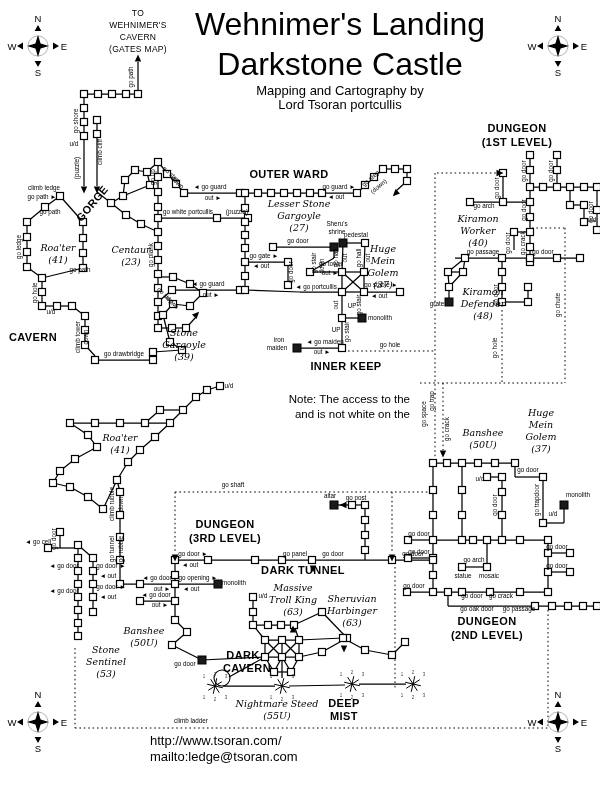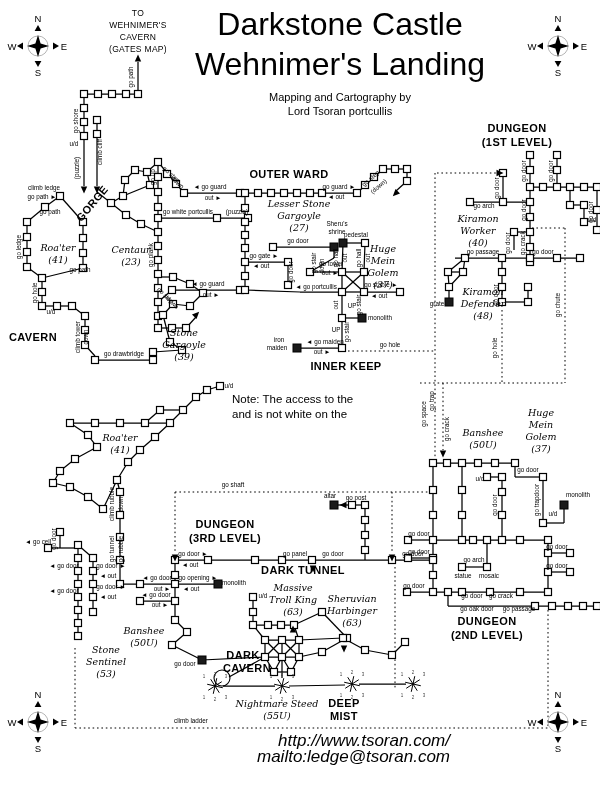--- a/index.html
+++ b/index.html
@@ -16,25 +16,25 @@
   .nav{font-size:6.3px;fill:#000;text-anchor:middle;}
   .creature{font-size:9.5px;text-anchor:middle;font-style:italic;font-family:"DejaVu Serif",serif;}
   .region{font-size:11px;font-weight:bold;text-anchor:middle;letter-spacing:.4px;}
   .arrow{fill:#000;}
   .comp-ring{fill:none;stroke:#b5b5b5;stroke-width:1;}
   .comp-star{fill:#000;}
   .comp-letter{font-size:9.5px;text-anchor:middle;}
   .overlay{position:absolute;}
   #title-block{left:150px;top:4px;width:380px;text-align:center;}
   .title-line{font-size:32px;line-height:40px;white-space:nowrap;}
-  .credits{margin-top:6px;font-size:11px;line-height:14px;}
+  .credits{font-size:13px;line-height:14px;}
   #corner-link{left:90px;top:7px;width:96px;text-align:center;font-size:8.5px;font-weight:normal;
                line-height:12px;letter-spacing:.3px;}
-  #note-block{left:232px;top:392px;width:178px;font-size:11.5px;line-height:14.5px;}
-  #footer-block{left:150px;top:733px;width:300px;text-align:right;font-size:17px;line-height:15.5px;font-style:italic;}
+  #note-block{left:232px;top:392px;width:178px;font-size:11.5px;line-height:14.5px;text-align:right;}
+  #footer-block{left:150px;top:733px;width:300px;text-align:left;font-size:13px;line-height:15.5px;}
 </style>
 </head>
 <body>
 
 <div class="page">
   <svg id="map-svg" width="600" height="785" viewBox="0 0 600 785">
       <line x1="437" y1="173" x2="496" y2="173" class="dot"></line>
       <line x1="435" y1="173" x2="435" y2="460" class="dot"></line>
       <line x1="348" y1="351" x2="435" y2="351" class="dot"></line>
       <line x1="532" y1="228" x2="565" y2="228" class="dot"></line>
@@ -824,22 +824,22 @@
     </svg>
 
   <div class="overlay" id="corner-link">
       <div>TO</div>
       <div>WEHNIMER'S</div>
       <div>CAVERN</div>
       <div>(GATES MAP)</div>
     </div>
 
   <div class="overlay" id="title-block">
+    <div class="title-line">Wehnimer's Landing</div>
     <div class="title-line">Darkstone Castle</div>
-    <div class="title-line">Wehnimer's Landing</div>
     <div class="credits">
       <div>Mapping and Cartography by</div>
       <div>Lord Tsoran portcullis</div>
     </div>
   </div>
 
   <div class="overlay" id="note-block">
       <div>Note:  The access to the</div>
       <div>and is not white on the</div>
     </div>

